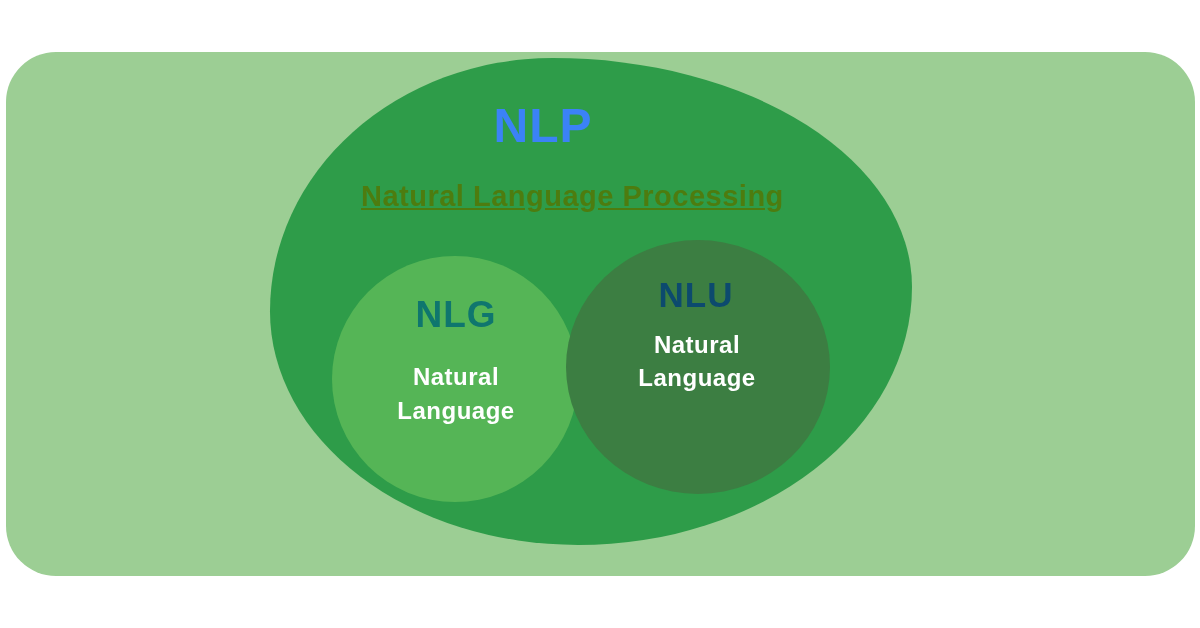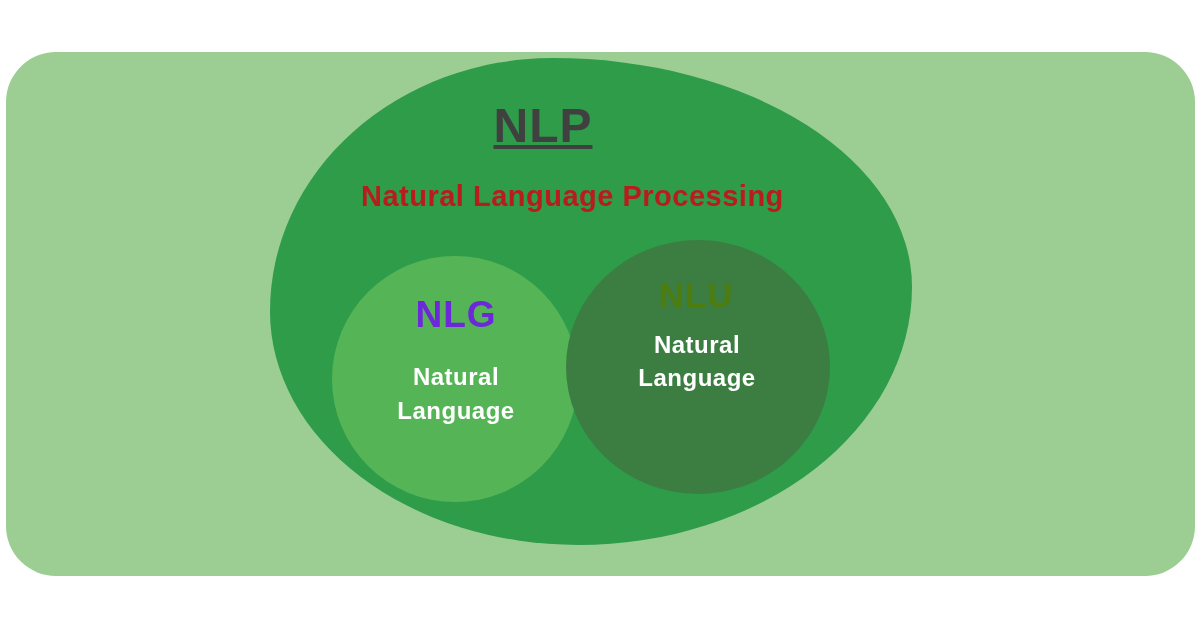--- a/index.html
+++ b/index.html
@@ -117,31 +117,31 @@
 <div class="canvas">
 
   <div class="card" style="background-color: rgb(156, 206, 148);"></div>
 
   <div class="outer-blob" style="background-color: rgb(46, 156, 73);"></div>
 
   <div class="nlg-circle" style="background-color: rgb(85, 181, 86);"></div>
 
   <div class="nlu-circle" style="background-color: rgb(60, 126, 66);"></div>
 
-  <div class="label nlp-abbr" style="color: #404040; text-decoration: underline;">NLP</div>
+  <div class="label nlp-abbr" style="color: #3b82f6;">NLP</div>
 
-  <div class="label nlp-name" style="color: #b91c1c;">Natural Language Processing</div>
+  <div class="label nlp-name" style="color: #4d7c0f; text-decoration: underline;">Natural Language Processing</div>
 
-  <div class="label nlg-abbr" style="color: #6d28d9;">NLG</div>
+  <div class="label nlg-abbr" style="color: #0f766e;">NLG</div>
 
   <div class="label nlg-name" style="color: rgb(255, 255, 255);">
     <div>Natural</div>
     <div>Language</div>
   </div>
 
-  <div class="label nlu-abbr" style="color: #4d7c0f;">NLU</div>
+  <div class="label nlu-abbr" style="color: #0c4a6e;">NLU</div>
 
   <div class="label nlu-name" style="color: rgb(255, 255, 255);">
     <div>Natural</div>
     <div>Language</div>
   </div>
 
 </div>
 
 </body></html>

